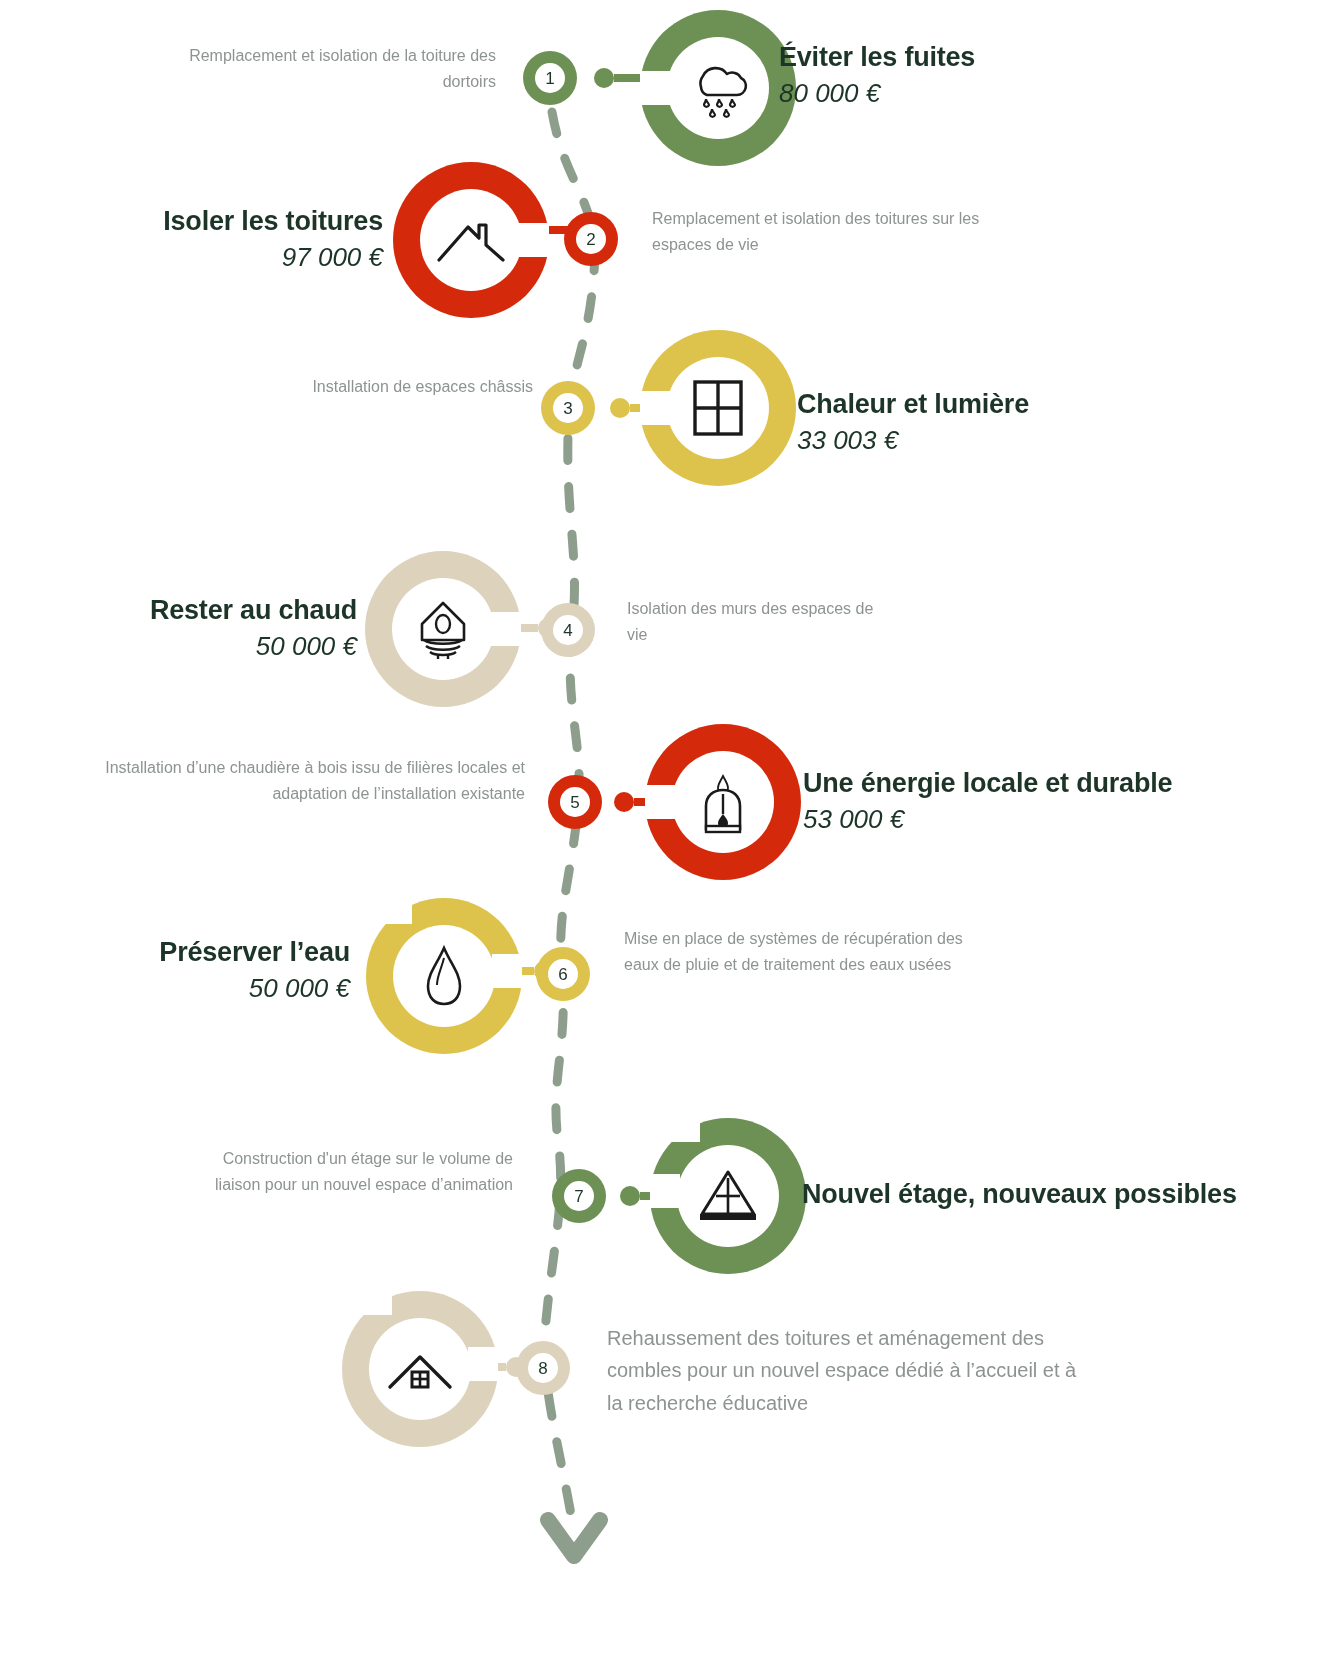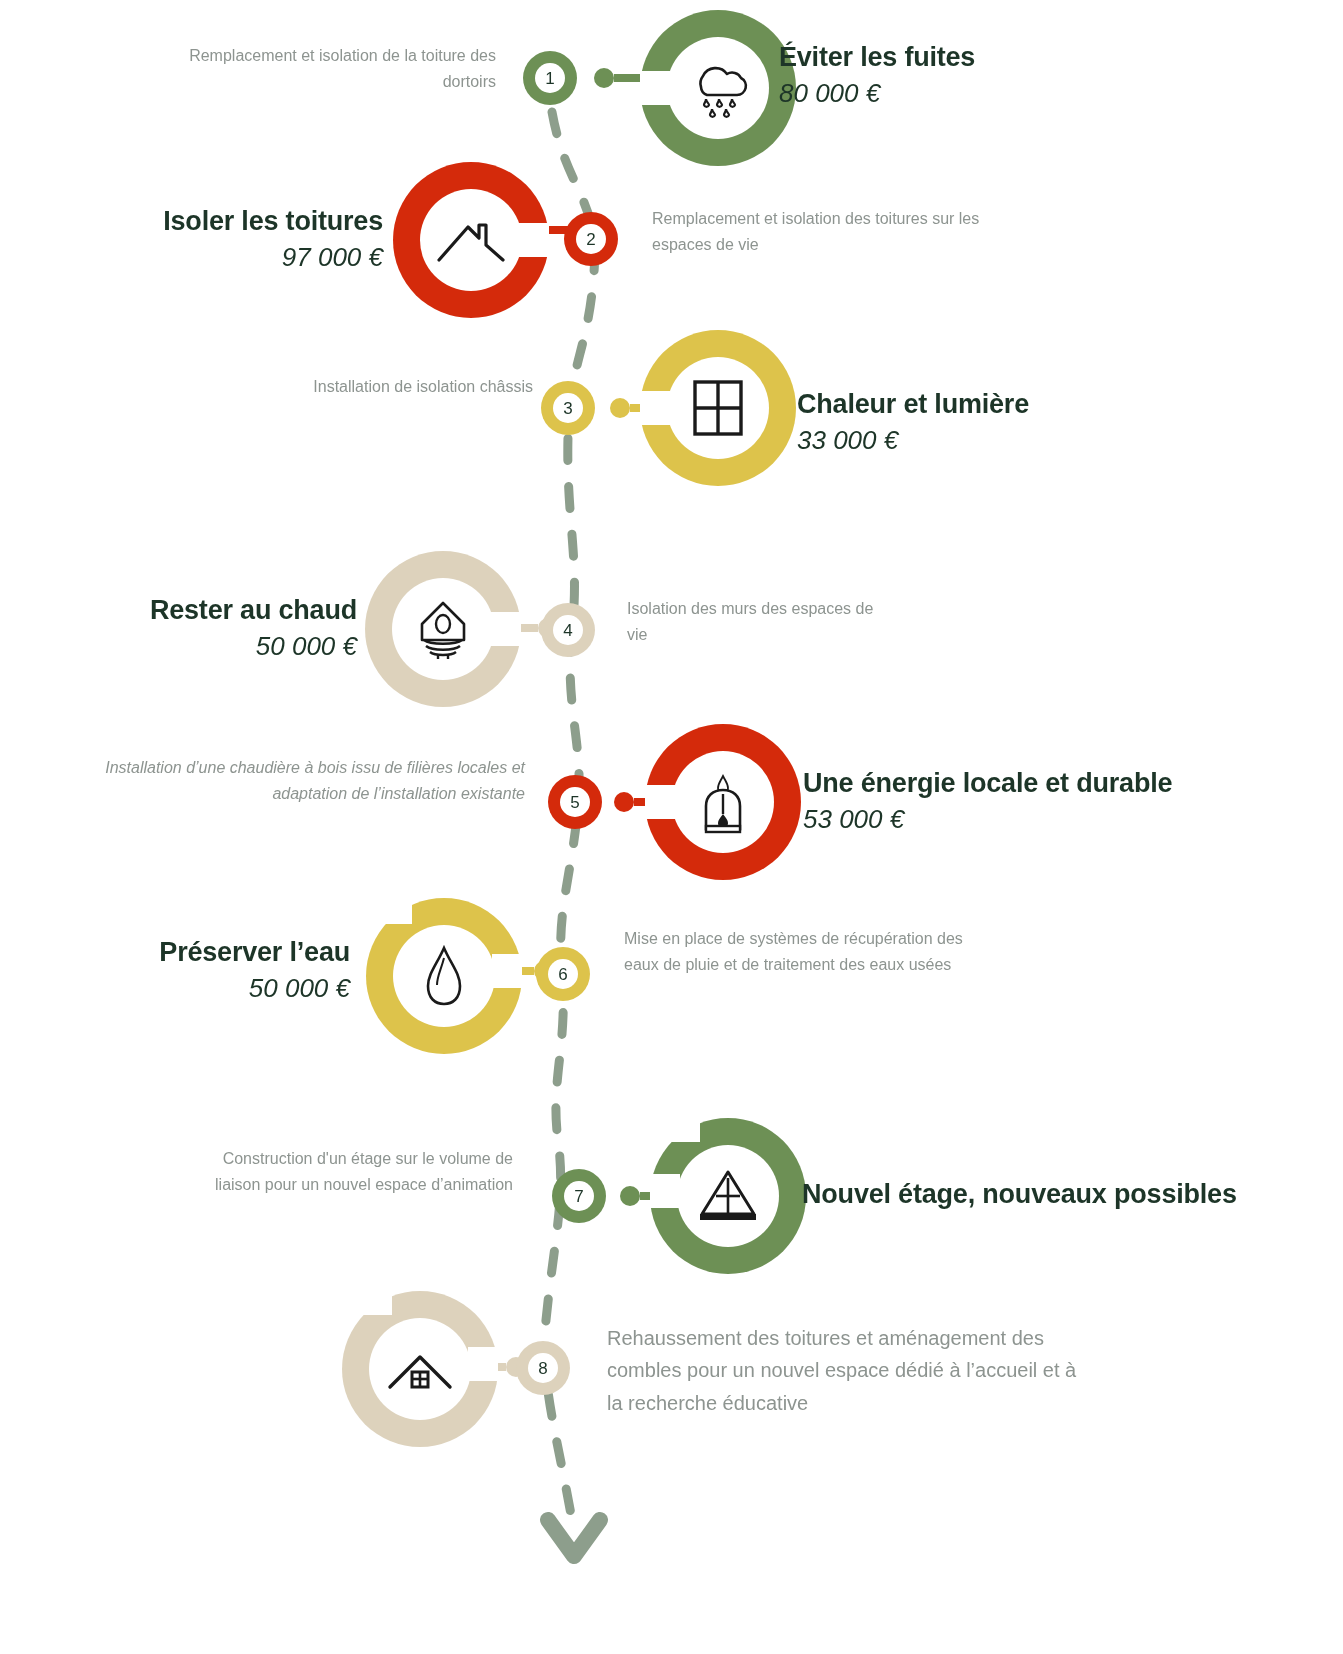--- a/index.html
+++ b/index.html
@@ -207,21 +207,21 @@
     <div class="bar" style="background:#d42a0b;"></div>
     <div class="dot" style="background:#d42a0b;"></div>
   </div>
 
   <div class="step-marker" style="left:564px; top:212px; background:#d42a0b;">
     <div class="inner">2</div>
   </div>
 
   <div class="desc-block align-left" style="left:652px; top:206px; width:340px;">Remplacement et isolation des toitures sur les espaces de vie</div>
 
-  <div class="desc-block align-right" style="right:810px; top:374px; width:270px;">Installation de isolation châssis</div>
+  <div class="desc-block align-right" style="right:810px; top:374px; width:270px;">Installation de espaces châssis</div>
 
   <div class="step-marker" style="left:541px; top:381px; background:#ddc34b;">
     <div class="inner">3</div>
   </div>
 
   <div class="connector to-left" style="left:610px; top:404px; width:62px;">
     <div class="bar" style="background:#ddc34b;"></div>
     <div class="dot" style="background:#ddc34b;"></div>
   </div>
 
@@ -234,21 +234,21 @@
       <svg width="56" height="60" viewBox="0 0 56 60">
         <rect x="5" y="4" width="46" height="52" fill="#ffffff" stroke="#1a1a1a" stroke-width="3.4"></rect>
         <line x1="28" y1="4" x2="28" y2="56" stroke="#1a1a1a" stroke-width="3.4"></line>
         <line x1="5" y1="30" x2="51" y2="30" stroke="#1a1a1a" stroke-width="3.4"></line>
       </svg>
     </div>
   </div>
 
   <div class="title-block align-left" style="left:797px; top:389px;">
     <div class="headline">Chaleur et lumière</div>
-    <div class="amount">33 000 €</div>
+    <div class="amount">33 003 €</div>
   </div>
 
   <div class="title-block align-right" style="right:986px; top:595px;">
     <div class="headline">Rester au chaud</div>
     <div class="amount">50 000 €</div>
   </div>
 
   <div class="icon-node" style="left:365px; top:551px;">
     <div class="ring" style="background:#ddd2bc;">
         <div class="hole"></div>
@@ -270,21 +270,21 @@
     <div class="bar" style="background:#ddd2bc;"></div>
     <div class="dot" style="background:#ddd2bc;"></div>
   </div>
 
   <div class="step-marker" style="left:541px; top:603px; background:#ddd2bc;">
     <div class="inner">4</div>
   </div>
 
   <div class="desc-block align-left" style="left:627px; top:596px; width:260px;">Isolation des murs des espaces de vie</div>
 
-  <div class="desc-block align-right" style="right:818px; top:755px; width:430px;font-style:italic;">Installation d’une chaudière à bois issu de filières locales et adaptation de l’installation existante</div>
+  <div class="desc-block align-right" style="right:818px; top:755px; width:430px;">Installation d’une chaudière à bois issu de filières locales et adaptation de l’installation existante</div>
 
   <div class="step-marker" style="left:548px; top:775px; background:#d42a0b;">
     <div class="inner">5</div>
   </div>
 
   <div class="connector to-left" style="left:614px; top:798px; width:58px;">
     <div class="bar" style="background:#d42a0b;"></div>
     <div class="dot" style="background:#d42a0b;"></div>
   </div>
 

